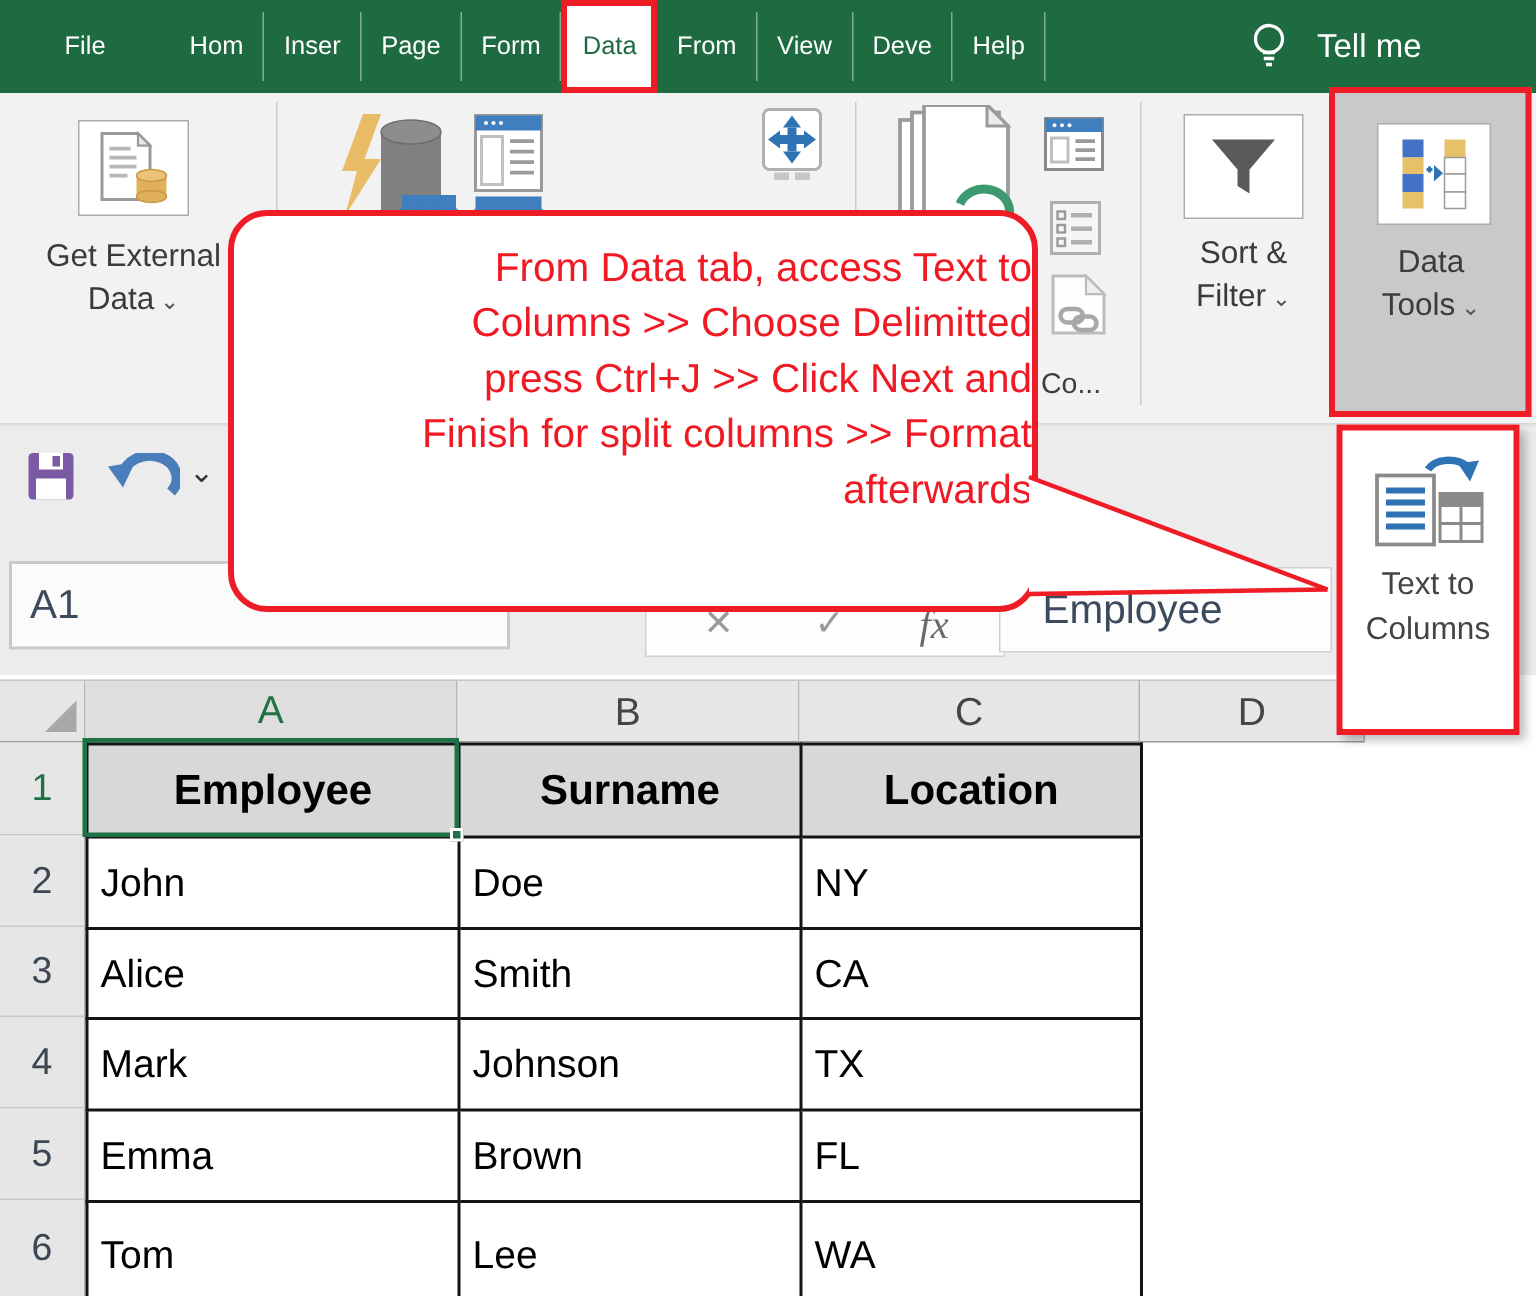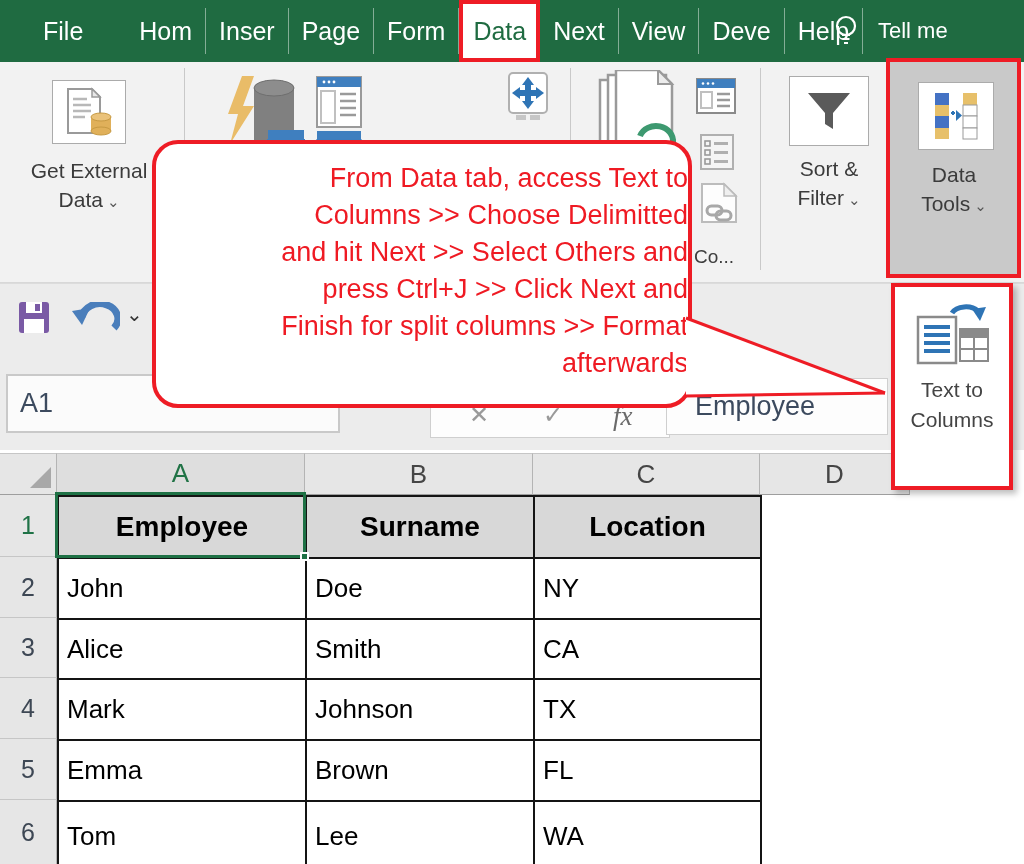--- a/index.html
+++ b/index.html
@@ -5,21 +5,21 @@
   * { margin:0; padding:0; box-sizing:border-box; }
   body { background:#888; }
   .screen{
     position:relative; width:1024px; height:864px; overflow:hidden;
     background:#ececec; font-family:"Liberation Sans","DejaVu Sans",sans-serif;
     -webkit-font-smoothing:antialiased;
   }
   
   .titlebar{position:absolute;left:0;top:0;width:1024px;height:62px;background:#1f6b41;}
   .tabs{position:absolute;left:30px;top:0;height:62px;display:flex;align-items:center;}
-  .tab{color:#fff;font-size:25px;padding:0 13px;height:46px;display:flex;align-items:center;white-space:nowrap;}
+  .tab{color:#fff;font-size:17px;padding:0 13px;height:46px;display:flex;align-items:center;white-space:nowrap;}
   .tab.sep{border-right:1px solid rgba(255,255,255,.45);}
   .tab.file{margin-right:30px;}
   .tab.active{background:#fff;color:#1f6b41;height:62px;border:4px solid #ee1c25;padding:0 10px;}
   .tellme{position:absolute;left:878px;top:0;height:62px;display:flex;align-items:center;color:#fff;font-size:22px;}
   .bulb{position:absolute;left:833px;top:14px;}
   
   .ribbon{position:absolute;left:0;top:62px;width:1024px;height:221px;background:#f2f2f2;border-bottom:1px solid #d8d8d8;}
   .vsep{position:absolute;top:6px;height:202px;width:1px;background:#c9c9c9;}
   .iconbox{position:absolute;background:#fff;border:1px solid #ababab;display:flex;align-items:center;justify-content:center;}
   .grplabel{position:absolute;font-size:21px;color:#3b3b3b;text-align:center;line-height:29px;}
@@ -68,21 +68,21 @@
 <div class="screen">
 
   <div class="titlebar">
     <div class="tabs">
       <div class="tab file">File</div>
       <div class="tab sep">Hom</div>
       <div class="tab sep">Inser</div>
       <div class="tab sep">Page</div>
       <div class="tab sep">Form</div>
       <div class="tab active">Data</div>
-      <div class="tab sep">Next</div>
+      <div class="tab sep">From</div>
       <div class="tab sep">View</div>
       <div class="tab sep">Deve</div>
       <div class="tab sep">Help</div>
     </div>
     <span class="bulb">
       <svg width="26" height="34" viewBox="0 0 26 34">
         <circle cx="13" cy="12" r="9" fill="none" stroke="#fff" stroke-width="2.2"></circle>
         <path d="M9 21 h8 M9.5 25 h7 M11 29 h4" stroke="#fff" stroke-width="2.2" fill="none"></path>
       </svg>
     </span>
@@ -327,21 +327,20 @@
     </svg>
     <div class="ttc-label">
       <span>Text to</span><br>
       <span>Columns</span>
     </div>
   </div>
 
   <div class="callout">
     <div>From Data tab, access Text to</div>
     <div>Columns &gt;&gt; Choose Delimitted</div>
-    <div>and hit Next &gt;&gt; Select Others and</div>
     <div>press Ctrl+J &gt;&gt; Click Next and</div>
     <div>Finish for split columns &gt;&gt; Format</div>
     <div>afterwards</div>
   </div>
   <svg class="tailsvg" width="215" height="110" viewBox="0 0 215 110">
     <polygon points="6,18 205,93 6,96" fill="#fff"></polygon>
     <line x1="6" y1="18" x2="205" y2="93" stroke="#ee1c25" stroke-width="3"></line>
     <line x1="6" y1="96" x2="205" y2="93" stroke="#ee1c25" stroke-width="3"></line>
   </svg>
 

